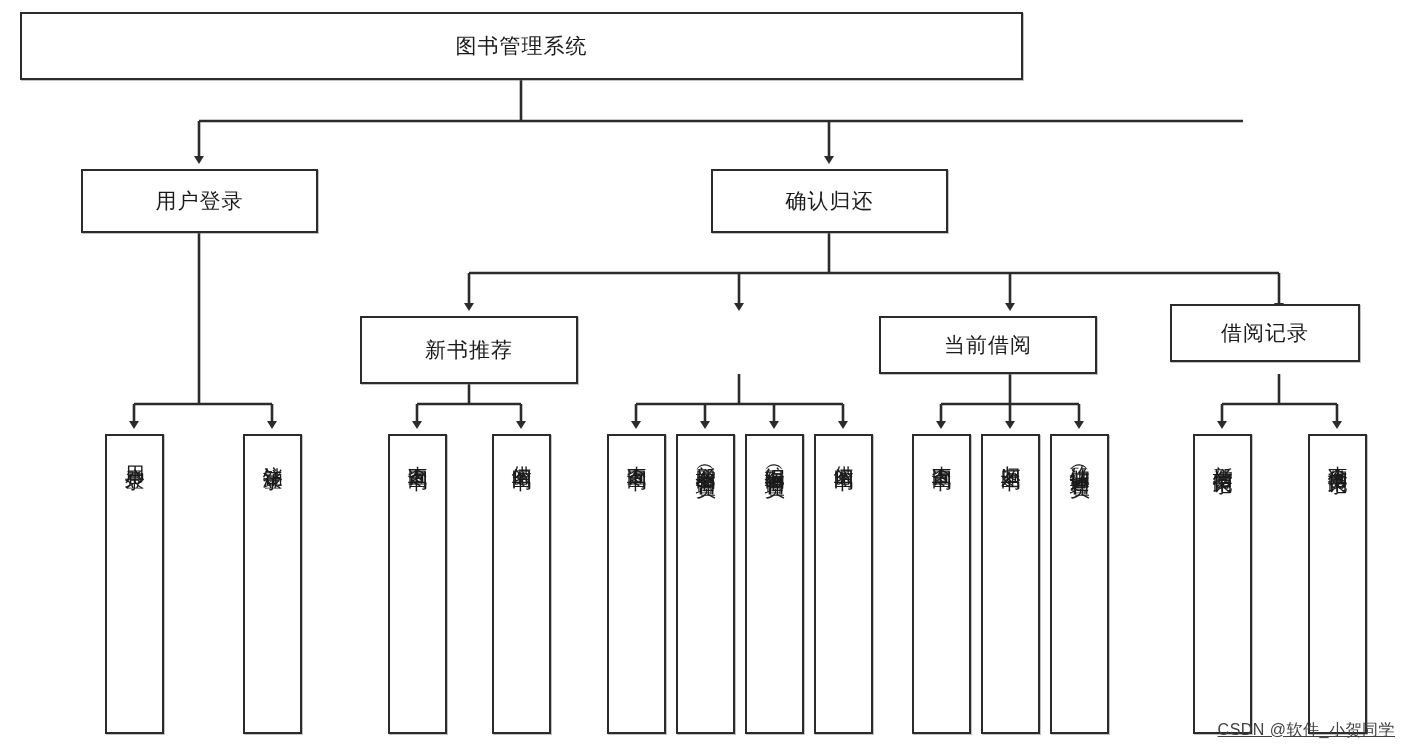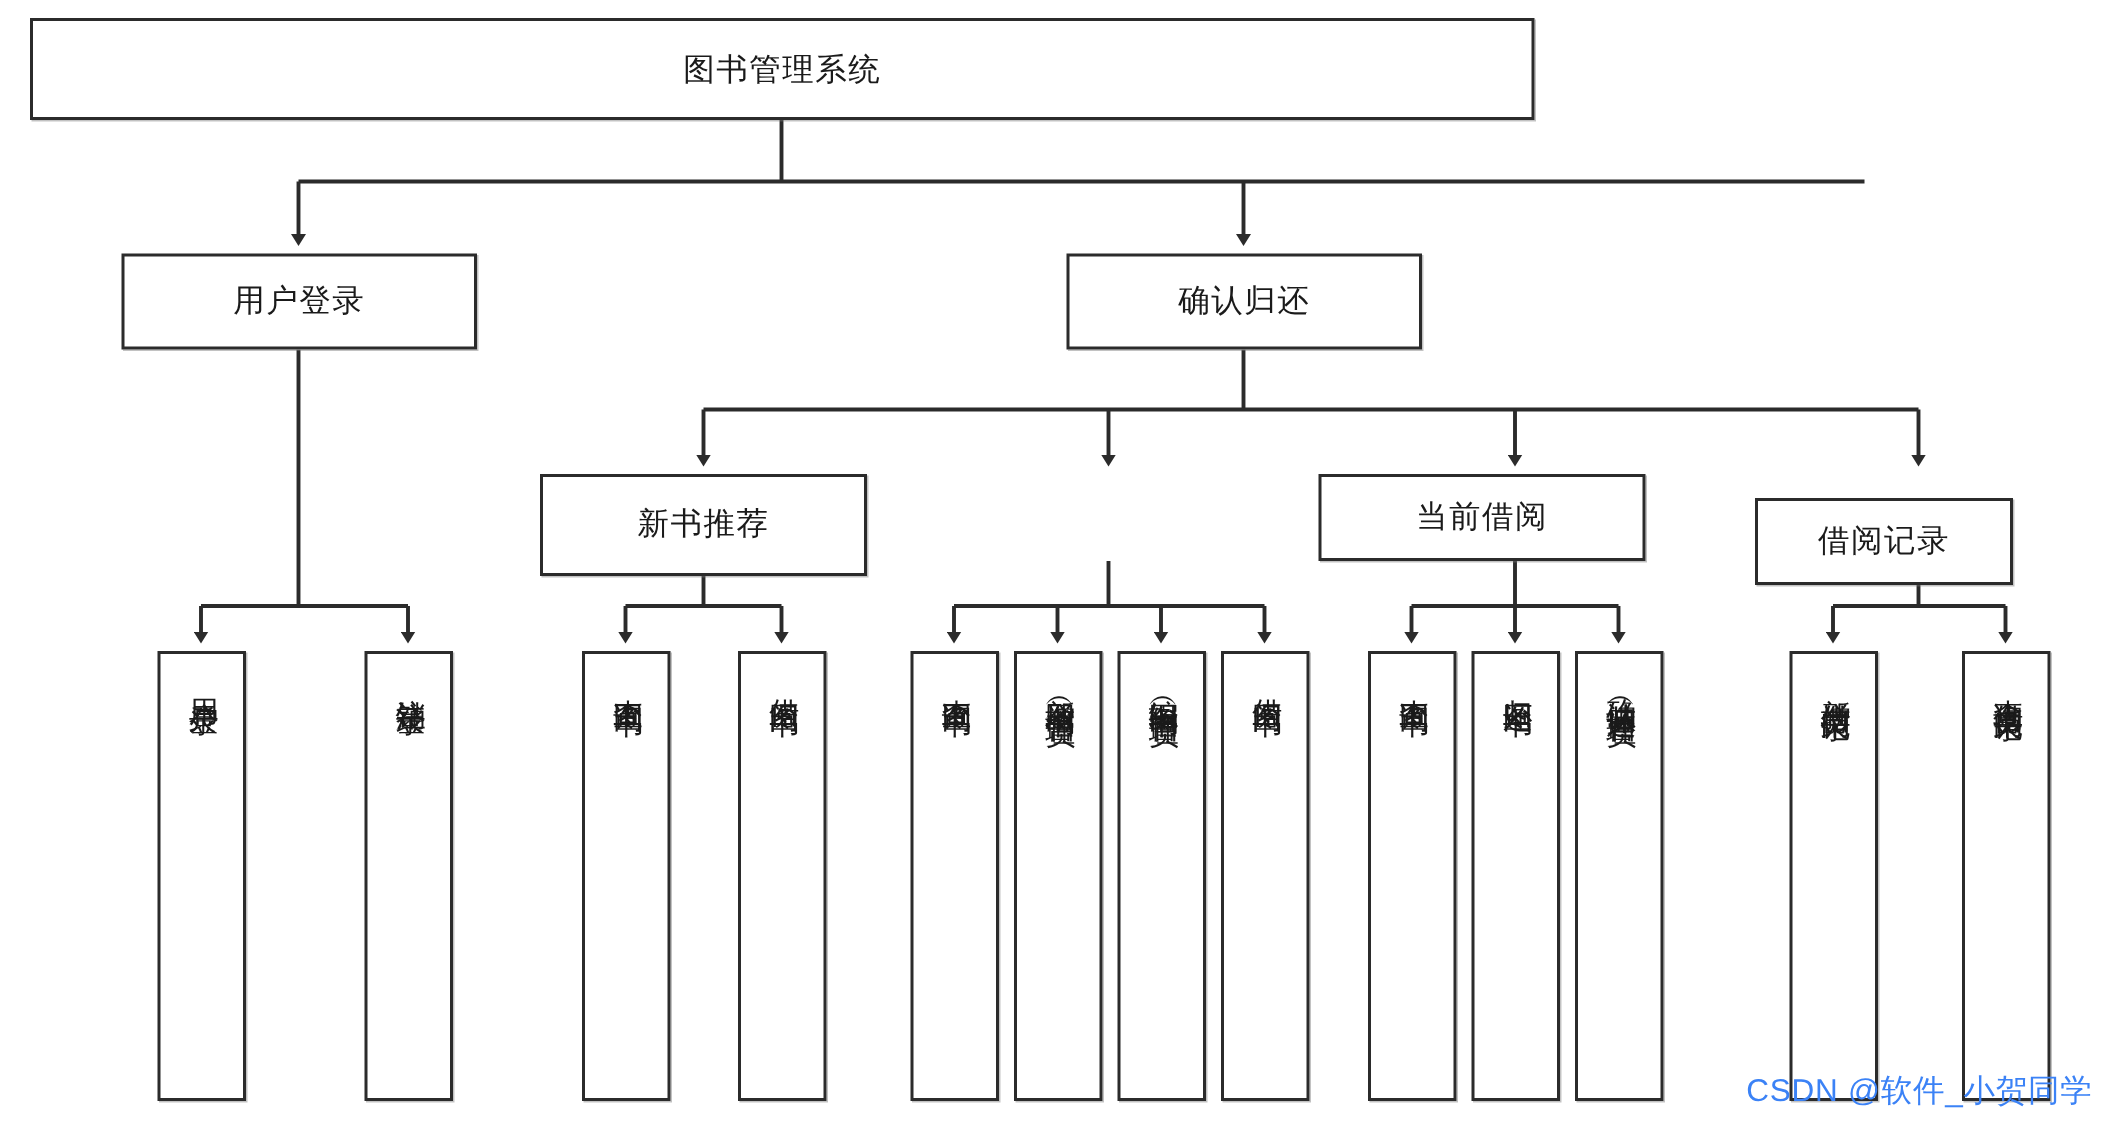--- a/index.html
+++ b/index.html
@@ -57,24 +57,25 @@
     font-size: 20px;
     line-height: 1.38;
     letter-spacing: 2px;
     white-space: nowrap;
     color: #1a1a1a;
   }
   .watermark {
     position: absolute;
     right: 10px;
     bottom: 6px;
-    font-size: 21px;
-    color: #3b82f6;
+    font-size: 16px;
+    color: #404040;
     letter-spacing: 0.5px;
     white-space: nowrap;
+    text-decoration: underline;
   }
 </style>
 </head>
 <body>
 
 <div id="canvas">
 
   <svg class="wires" viewBox="0 0 1405 747">
     <defs>
       <marker id="arrow" markerWidth="10" markerHeight="10" refX="4" refY="5" orient="auto" markerUnits="userSpaceOnUse">
@@ -135,21 +136,21 @@
   <div class="node node-h" style="left:711px; top:169px; width:237px; height:64px;">
     <span>确认归还</span>
   </div>
 
   <div class="node node-h" style="left:360px; top:316px; width:218px; height:68px;">
     <span>新书推荐</span>
   </div>
   <div class="node node-h" style="left:879px; top:316px; width:218px; height:58px;">
     <span>当前借阅</span>
   </div>
-  <div class="node node-h" style="left:1170px; top:332px; width:172px; height:58px;">
+  <div class="node node-h" style="left:1170px; top:304px; width:190px; height:58px;">
     <span>借阅记录</span>
   </div>
 
   <div class="node node-v" style="left:105px; top:434px; width:59px; height:300px;">
     <span class="vtext">用户登录</span>
   </div>
   <div class="node node-v" style="left:243px; top:434px; width:59px; height:300px;">
     <span class="vtext">注销登录</span>
   </div>
 

